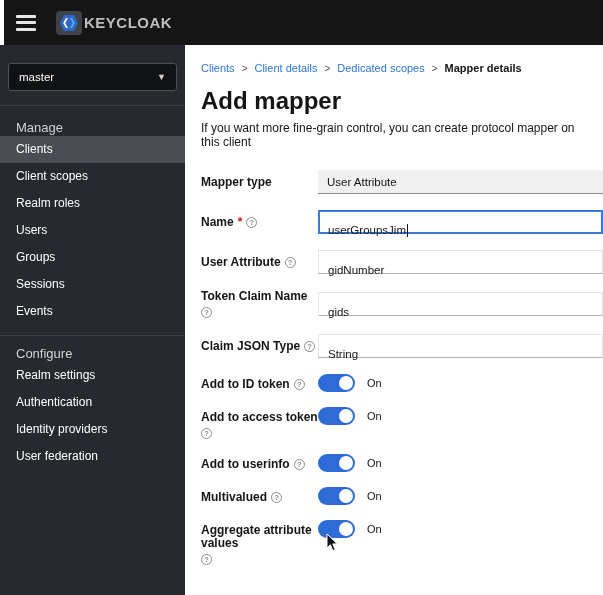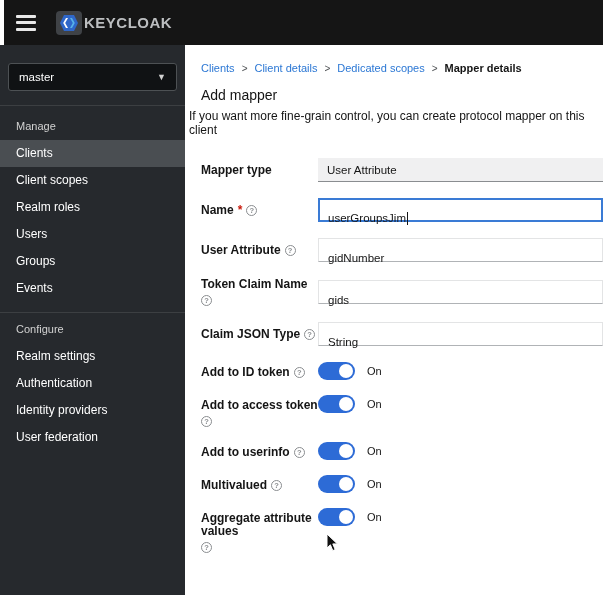--- a/index.html
+++ b/index.html
@@ -33,38 +33,38 @@
   .realm-select {
     margin:18px 8px 14px 8px; height:28px; background:#101214;
     border:1px solid #4d5154; border-radius:3px;
     display:flex; align-items:center; justify-content:space-between;
     padding:0 10px; cursor:pointer;
   }
   .realm-select .realm-name { font-size:11.5px; color:#ffffff; }
   .realm-caret { color:#d2d2d2; font-size:9px; }
   .nav { border-top:1px solid #3c3f42; padding-top:4px; }
   .nav-section-label {
-    font-size:11px; color:#d2d2d2; padding:10px 16px 8px 16px;
+    font-size:13px; color:#d2d2d2; padding:10px 16px 1px 16px;
   }
   .nav-item {
     font-size:12px; color:#ffffff; padding:7px 16px; cursor:pointer; line-height:13px;
   }
   .nav-item.active { background:#4a4e52; }
   .nav-divider { border-top:1px solid #3c3f42; margin-top:10px; }
 
   
   .content { position:absolute; top:45px; left:185px; width:418px; height:550px; background:#ffffff; }
   .breadcrumb {
     margin:17px 0 0 16px; font-size:11px; display:flex; align-items:center; gap:7px; white-space:nowrap;
   }
   .breadcrumb a { color:#2b77d4; text-decoration:none; cursor:pointer; }
   .breadcrumb .sep { color:#4f5255; font-size:10px; }
   .breadcrumb .current { color:#151515; font-weight:600; }
-  .page-title { margin:13px 0 1px 16px; font-size:14px; font-weight:400; color:#151515; }
-  .page-subtitle { margin:6px 16px 0 4px; font-size:12px; color:#151515; }
+  .page-title { margin:13px 0 1px 16px; font-size:24px; font-weight:700; color:#151515; }
+  .page-subtitle { margin:6px 16px 0 16px; font-size:12px; color:#151515; }
 
   
   .form { margin:21px 0 0 16px; }
   .form-row { display:flex; align-items:center; margin-bottom:16px; }
   .form-label {
     width:117px; flex:0 0 117px; font-size:12px; font-weight:700; color:#151515;
     display:flex; align-items:center; flex-wrap:wrap; gap:4px; line-height:13px; padding-right:0;
   }
   .required { color:#c9190b; font-weight:700; }
   .help-icon {
@@ -126,20 +126,21 @@
     <span class="realm-name">master</span>
     <span class="realm-caret">▼</span>
   </div>
   <div class="nav">
     <div class="nav-section-label">Manage</div>
     <div class="nav-item active">Clients</div>
     <div class="nav-item">Client scopes</div>
     <div class="nav-item">Realm roles</div>
     <div class="nav-item">Users</div>
     <div class="nav-item">Groups</div>
+    <div class="nav-item">Sessions</div>
     <div class="nav-item">Events</div>
     <div class="nav-divider"></div>
     <div class="nav-section-label">Configure</div>
     <div class="nav-item">Realm settings</div>
     <div class="nav-item">Authentication</div>
     <div class="nav-item">Identity providers</div>
     <div class="nav-item">User federation</div>
   </div>
 </div>
 

